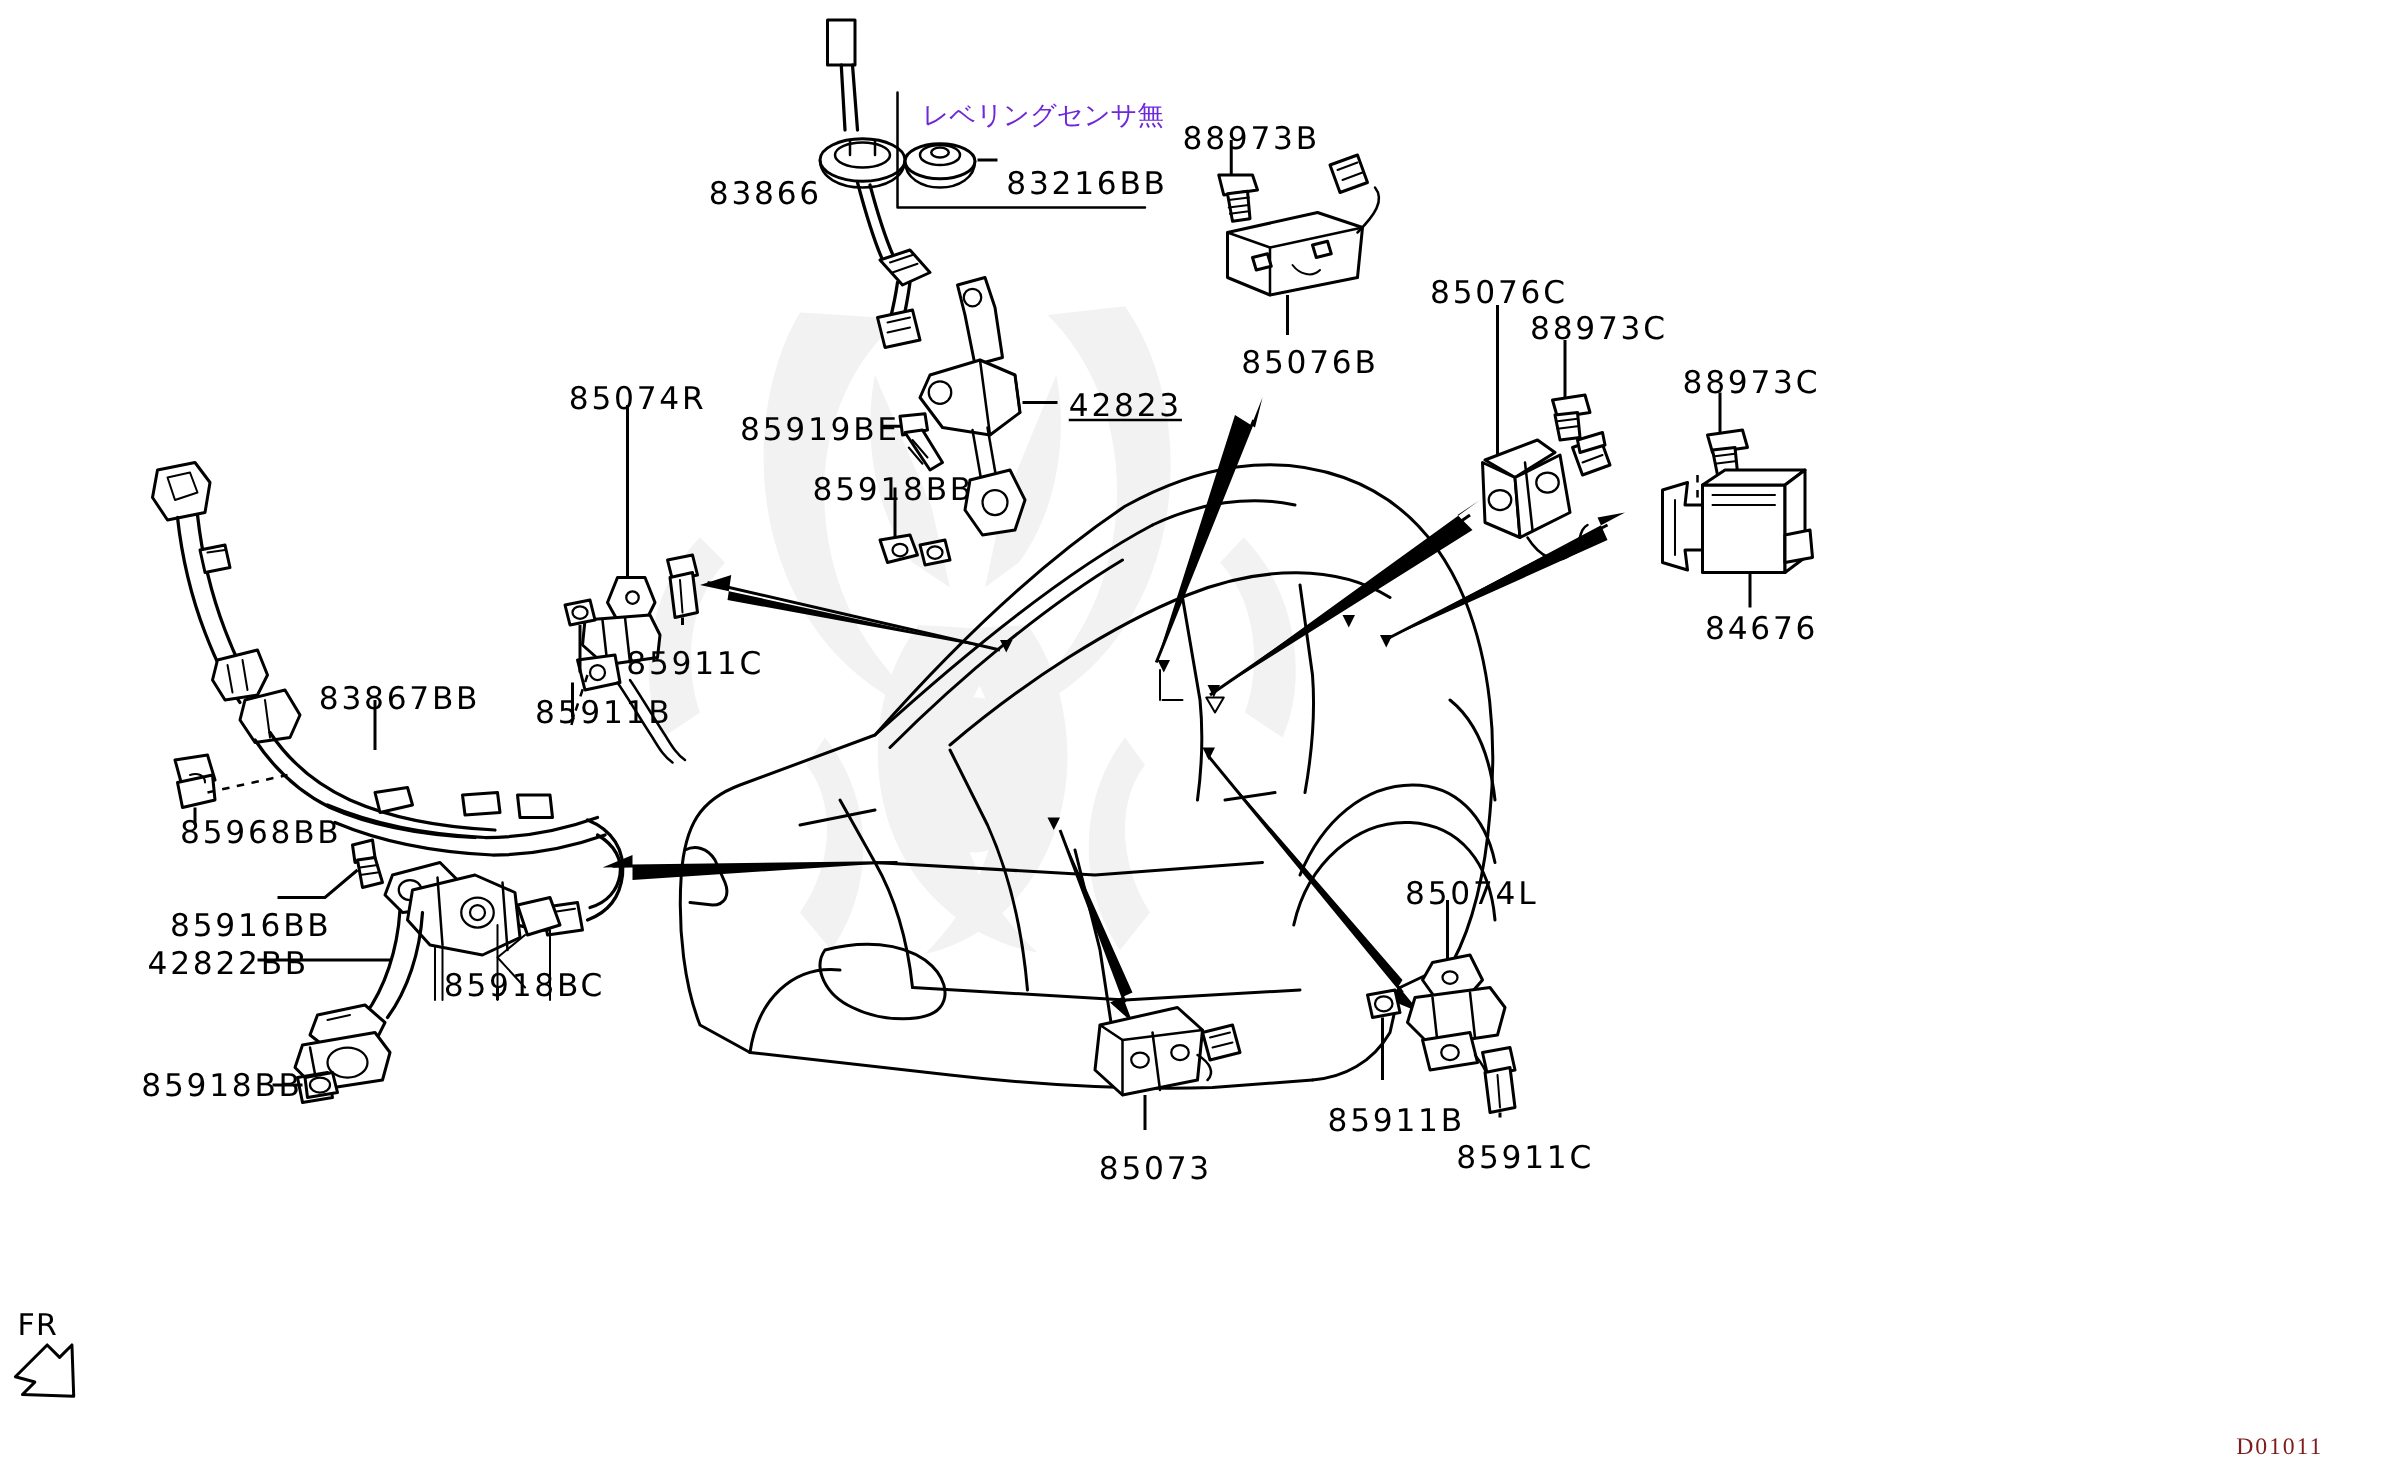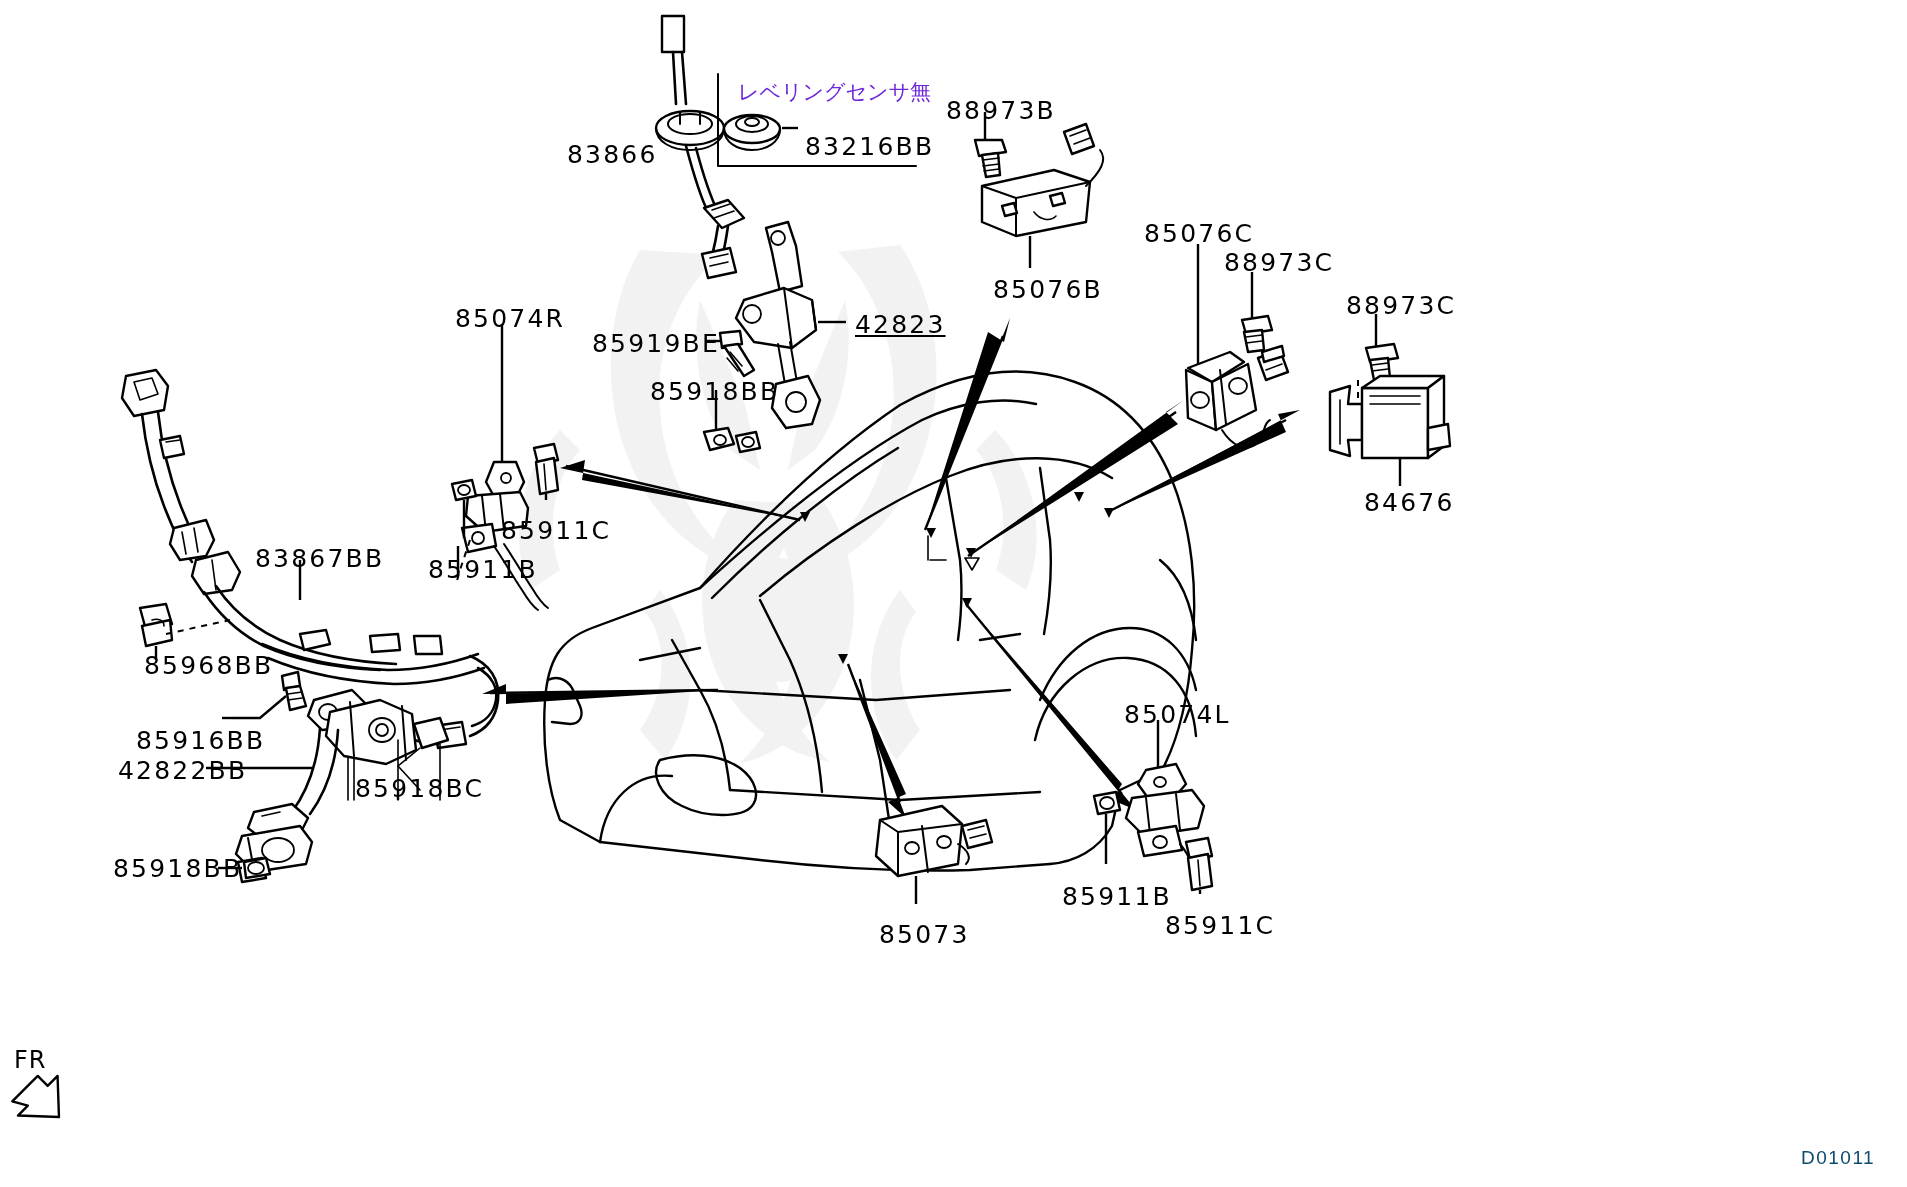--- a/index.html
+++ b/index.html
@@ -37,26 +37,25 @@
     position: absolute;
     font-family: Liberation Serif, serif;
     font-size: 21px;
     letter-spacing: 0px;
     color: #6d28d9;
     white-space: nowrap;
     line-height: 1;
   }
   .lbl-corner {
     position: absolute;
-    font-family: Liberation Sans, sans-serif;
+    font-family: Liberation Serif, serif;
     font-size: 19px;
     letter-spacing: 1.5px;
-    color: #0c4a6e;
+    color: #7f1d1d;
     white-space: nowrap;
-    margin-left: 12px;
   }
   .lbl-fr {
     position: absolute;
     font-family: "DejaVu Sans", sans-serif;
     font-size: 24px;
     letter-spacing: 1px;
     color: #000000;
     white-space: nowrap;
   }
 </style>

